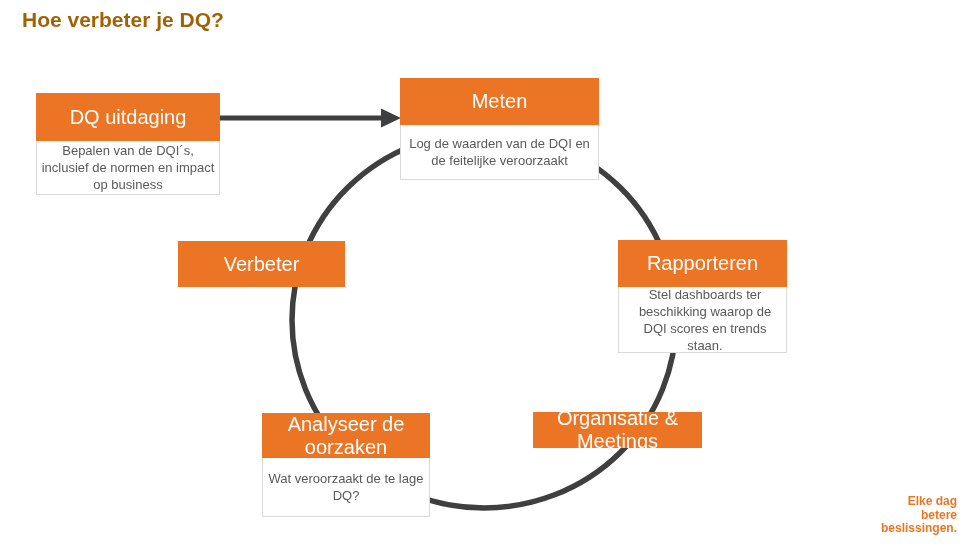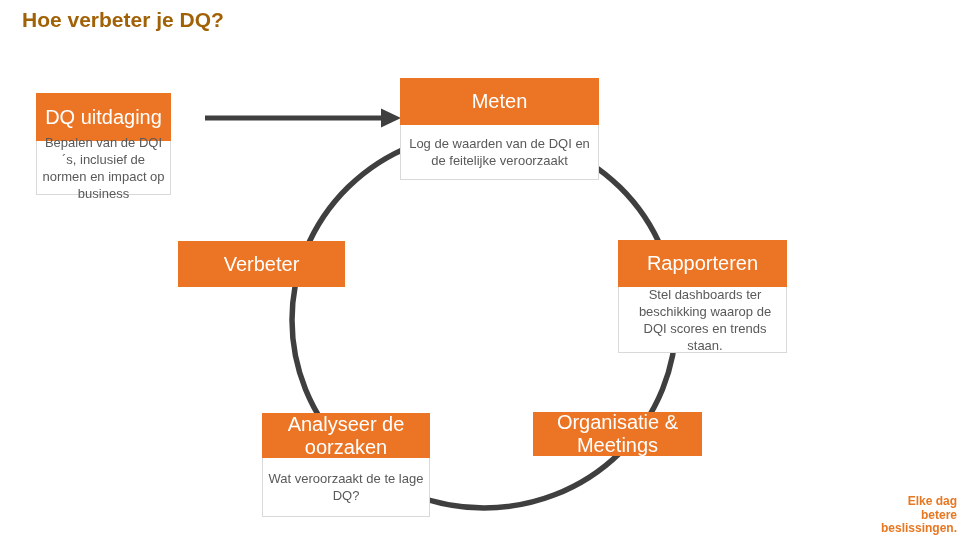--- a/index.html
+++ b/index.html
@@ -80,37 +80,37 @@
   <div class="slide-title">Hoe verbeter je DQ?</div>
 
   <svg class="diagram-svg" width="980" height="551" viewBox="0 0 980 551">
     <ellipse cx="484" cy="320" rx="192" ry="188" fill="none" stroke="#3f3f3f" stroke-width="5.5"></ellipse>
     <g>
       <line x1="205" y1="118" x2="384" y2="118" stroke="#3f3f3f" stroke-width="5"></line>
       <polygon points="381,108.5 401,118 381,127.5" fill="#3f3f3f"></polygon>
     </g>
   </svg>
 
-  <div class="node" style="left:36px; top:93px; width:135px;">
+  <div class="node" style="left:36px; top:93px; width:184px;">
     <div class="node-header" style="height:48px;">DQ uitdaging</div>
     <div class="node-body" style="height:54px;">Bepalen van de DQI´s, inclusief de normen en impact op business</div>
   </div>
 
   <div class="node" style="left:400px; top:78px; width:199px;">
     <div class="node-header" style="height:47px;">Meten</div>
     <div class="node-body" style="height:55px;">Log de waarden van de DQI en de feitelijke veroorzaakt</div>
   </div>
 
   <div class="node" style="left:618px; top:240px; width:169px;">
     <div class="node-header" style="height:47px;">Rapporteren</div>
     <div class="node-body" style="height:66px;padding-left:8px;">Stel dashboards ter beschikking waarop de DQI scores en trends staan.</div>
   </div>
 
   <div class="node" style="left:533px; top:412px; width:169px;">
-    <div class="node-header" style="height:44px;">Organisatie &amp; Meetings</div>
+    <div class="node-header" style="height:36px;">Organisatie &amp; Meetings</div>
   </div>
 
   <div class="node" style="left:262px; top:413px; width:168px;">
     <div class="node-header" style="height:45px;">Analyseer de oorzaken</div>
     <div class="node-body" style="height:59px;">Wat veroorzaakt de te lage DQ?</div>
   </div>
 
   <div class="node" style="left:178px; top:241px; width:167px;">
     <div class="node-header" style="height:46px;text-align:right;">Verbeter</div>
   </div>

